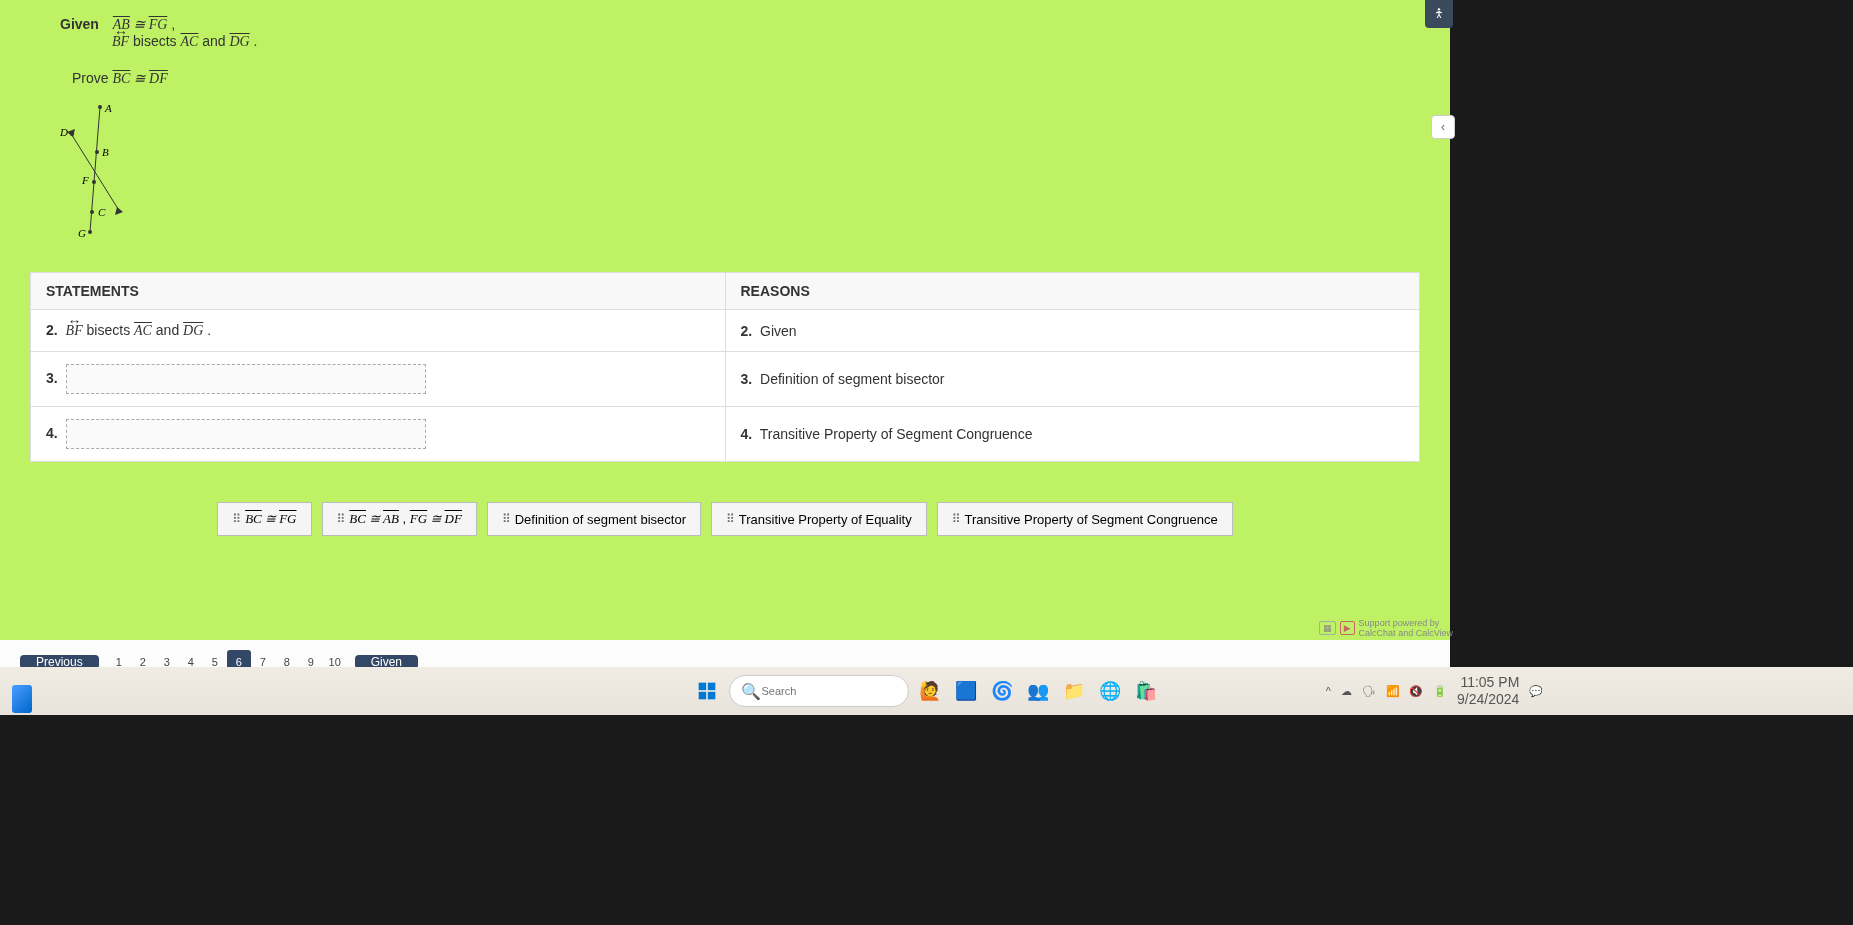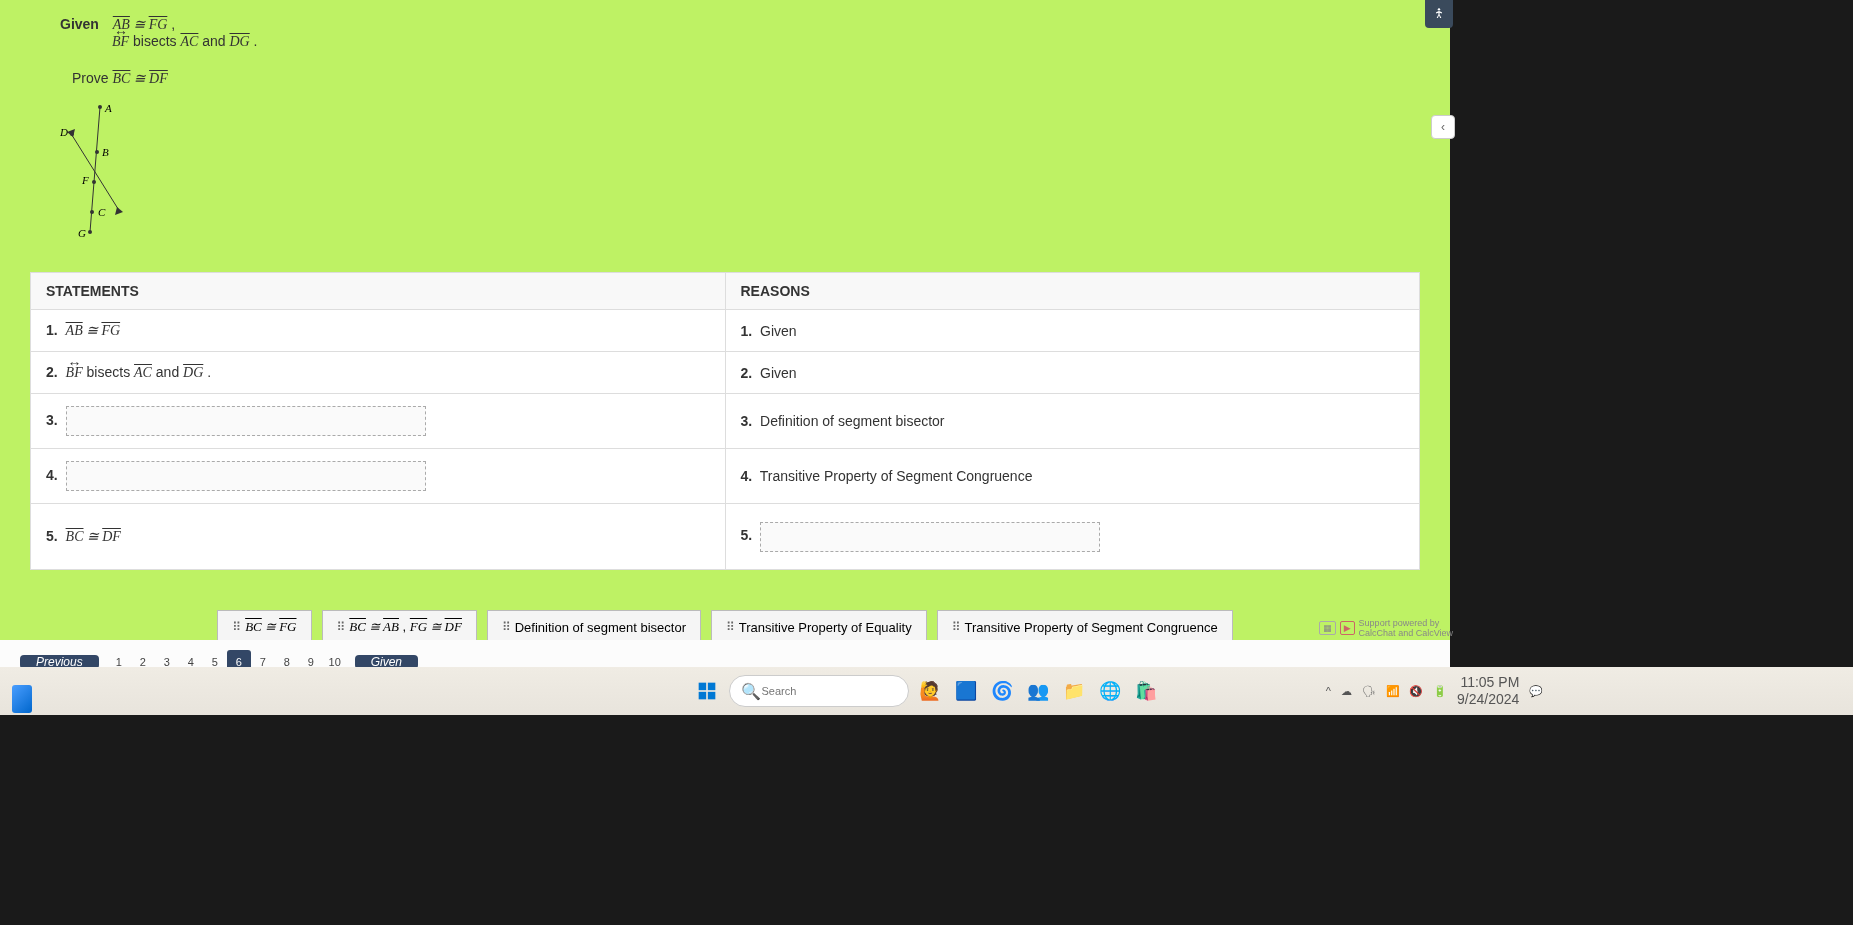--- a/index.html
+++ b/index.html
@@ -104,21 +104,20 @@
       gap: 8px;
     }
     .nav-btn {
       background: #334766;
       color: white;
       border: none;
       padding: 0 16px;
       font-size: 12px;
       border-radius: 4px;
       cursor: pointer;
-      font-style: italic;
     }
     .page-btn {
       width: 24px;
       height: 24px;
       font-size: 11px;
       border: none;
       background: transparent;
       color: #444;
       cursor: pointer;
     }
@@ -269,39 +268,31 @@
 
   <table class="proof-table">
     <thead>
       <tr>
         <th>STATEMENTS</th>
         <th>REASONS</th>
       </tr>
     </thead>
     <tbody>
       <tr>
-        <td><span class="row-num">1.</span> <span class="overline">AB</span><span class="math"> ≅ </span><span class="overline">FG</span></td>
-        <td><span class="row-num">1.</span> <span>Given</span></td>
-      </tr>
-      <tr>
         <td><span class="row-num">2.</span> <span style="position:relative;"><span style="position:absolute;top:-10px;left:2px;font-family:'Times New Roman';">↔</span><span class="math">BF</span></span><span> bisects </span><span class="overline">AC</span><span> and </span><span class="overline">DG</span><span> .</span></td>
         <td><span class="row-num">2.</span> <span>Given</span></td>
       </tr>
       <tr>
         <td><span class="row-num">3.</span> <span class="drop-zone"></span></td>
         <td><span class="row-num">3.</span> <span>Definition of segment bisector</span></td>
       </tr>
       <tr>
         <td><span class="row-num">4.</span> <span class="drop-zone"></span></td>
         <td><span class="row-num">4.</span> <span>Transitive Property of Segment Congruence</span></td>
       </tr>
-      <tr>
-        <td style="padding-top:24px;padding-bottom:24px;"><span class="row-num">5.</span> <span class="overline">BC</span><span class="math"> ≅ </span><span class="overline">DF</span></td>
-        <td><span class="row-num">5.</span> <span class="drop-zone-small"></span></td>
-      </tr>
     </tbody>
   </table>
 
   <div class="answer-bank">
     <div class="answer-option">
       <span class="grip">⠿</span>
       <span><span class="overline">BC</span><span class="math"> ≅ </span><span class="overline">FG</span></span>
     </div>
     <div class="answer-option">
       <span class="grip">⠿</span>

